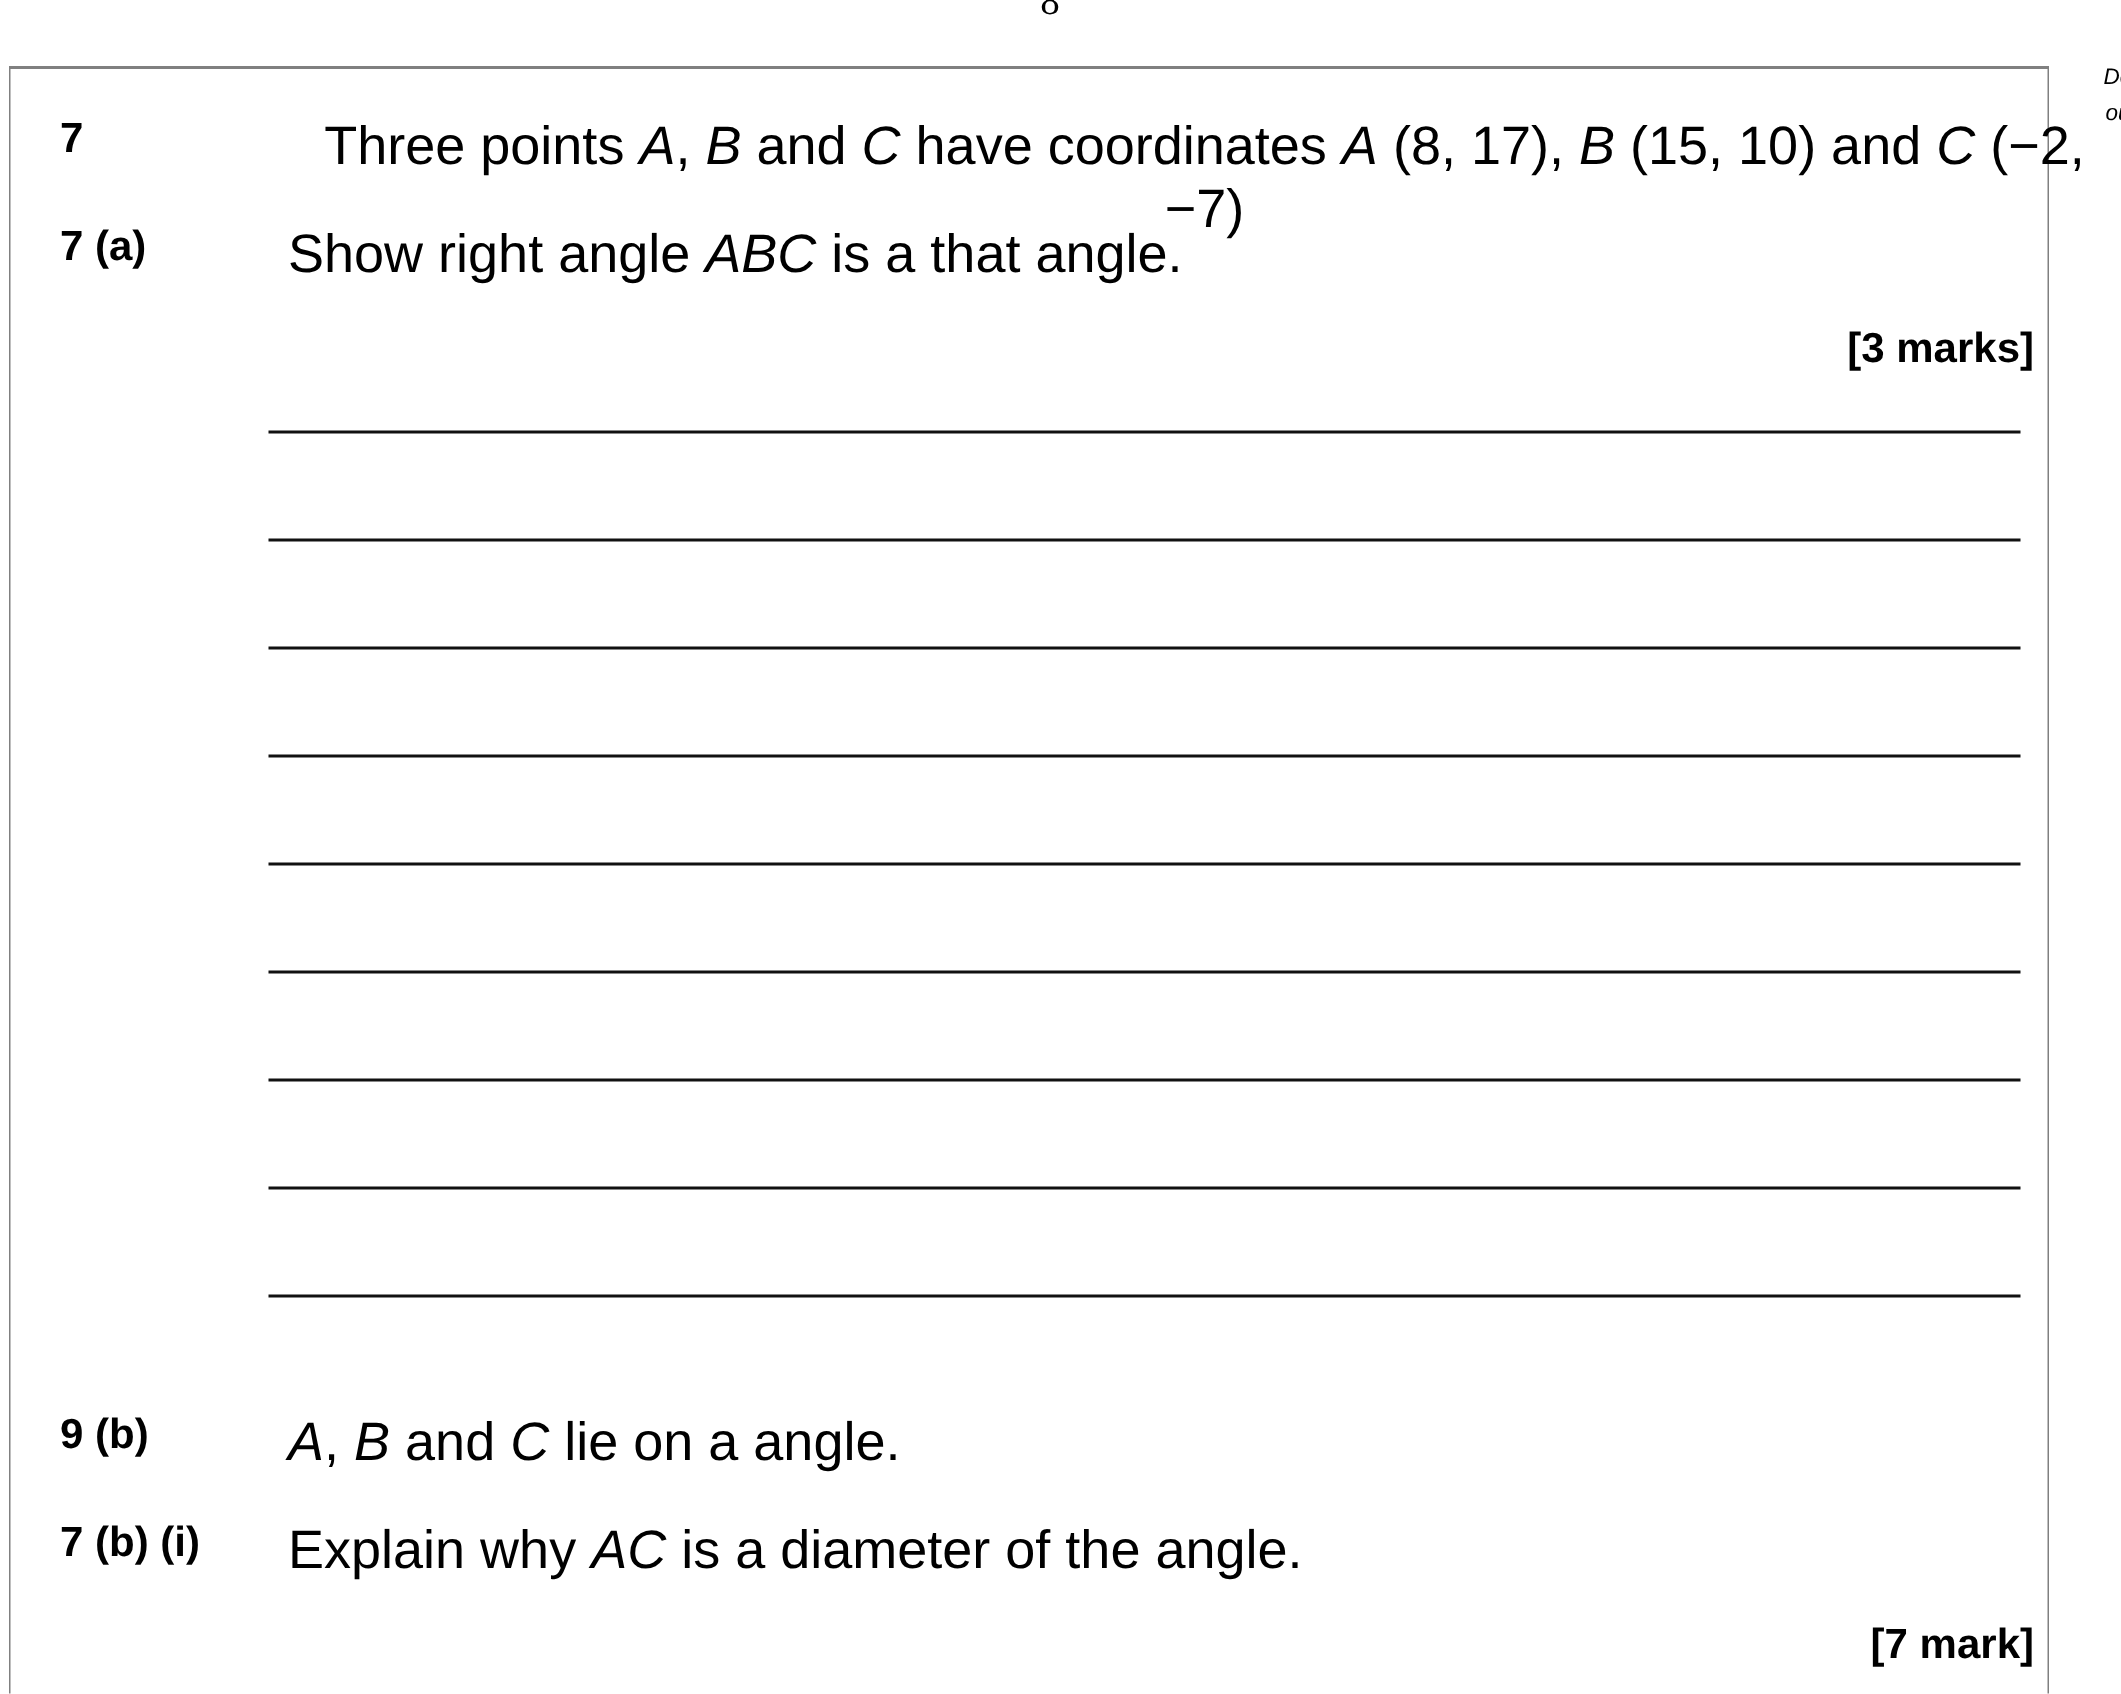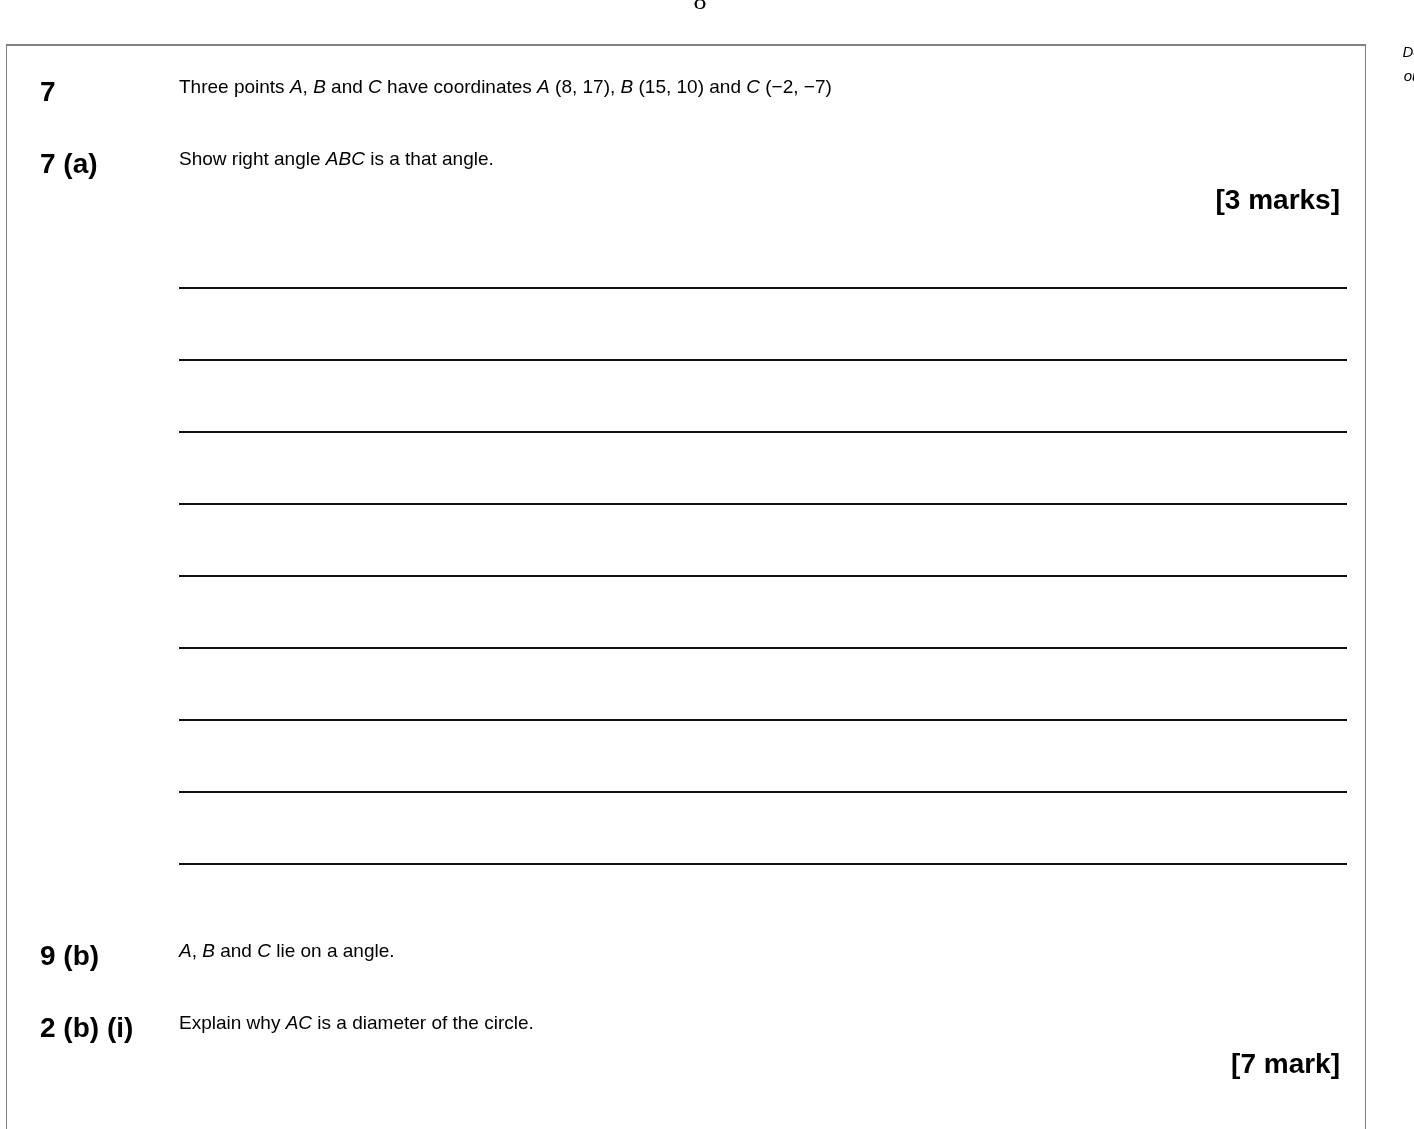--- a/index.html
+++ b/index.html
@@ -1,22 +1,22 @@
 <!DOCTYPE html>
 <html><head>
 <meta charset="utf-8">
 <style>
   html, body { margin:0; padding:0; background:#ffffff; }
   body { width:1414px; height:1129px; position:relative; overflow:hidden; font-family:"Liberation Sans", sans-serif; color:#000; }
   .page-number { position:absolute; left:0; width:1400px; top:-14px; text-align:center; font-family:"Liberation Serif", serif; font-size:26px; }
   .margin-note { position:absolute; left:1392px; top:40px; font-style:italic; font-size:15px; line-height:24px; text-align:center; width:40px; }
   .frame { position:absolute; left:6px; top:44px; width:1360px; height:1100px; border-top:2px solid #808080; border-left:1.5px solid #808080; border-right:1.5px solid #808080; box-sizing:border-box; }
   .qnum { position:absolute; left:40px; font-weight:bold; font-size:28px; }
-  .qtext { position:absolute; left:179px; font-size:19px;text-align:center; }
-  .marks { position:absolute; right:74px; font-weight:bold; font-size:28px; }
+  .qtext { position:absolute; left:192px; font-size:36px;text-align:center; }
+  .marks { position:absolute; right:58px; font-weight:bold; font-size:28px;margin-top:32px; }
   .line { position:absolute; left:179px; width:1168px; height:2px; background:#111; }
   i { font-style:italic; }
 </style>
 </head>
 <body>
 
 <div class="page-number">8</div>
 <div class="margin-note">
   <div>Do</div>
   <div>ou</div>
@@ -43,17 +43,17 @@
 <div class="line" style="top:647px"></div>
 <div class="line" style="top:719px"></div>
 <div class="line" style="top:791px"></div>
 <div class="line" style="top:863px"></div>
 
 <div class="qnum" style="top:940px">9 (b)</div>
 <div class="qtext" style="top:940px">
   <i>A</i><span>, </span><i>B</i><span> and </span><i>C</i><span> lie on a angle.</span>
 </div>
 
-<div class="qnum" style="top:1012px">2 (b) (i)</div>
+<div class="qnum" style="top:1012px">7 (b) (i)</div>
 <div class="qtext" style="top:1012px">
-  <span>Explain why </span><i>AC</i><span> is a diameter of the circle.</span>
+  <span>Explain why </span><i>AC</i><span> is a diameter of the angle.</span>
 </div>
 <div class="marks" style="top:1048px">[7 mark]</div>
 
 </body></html>

